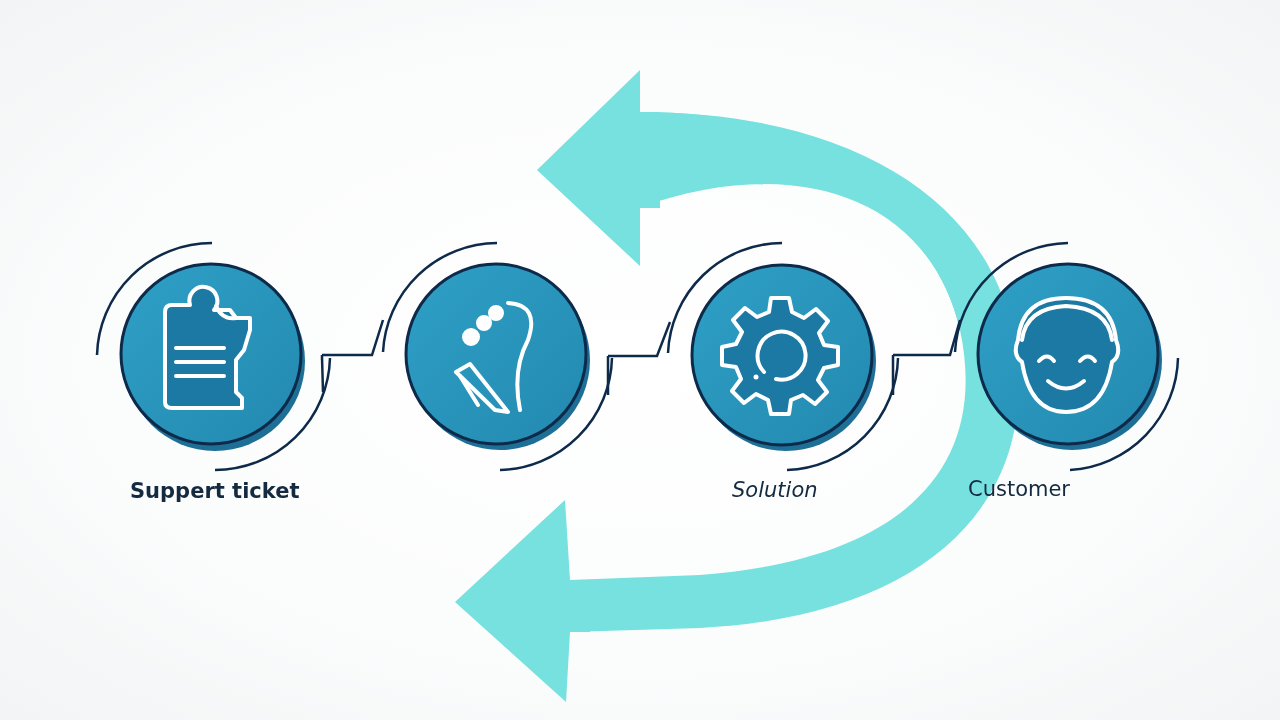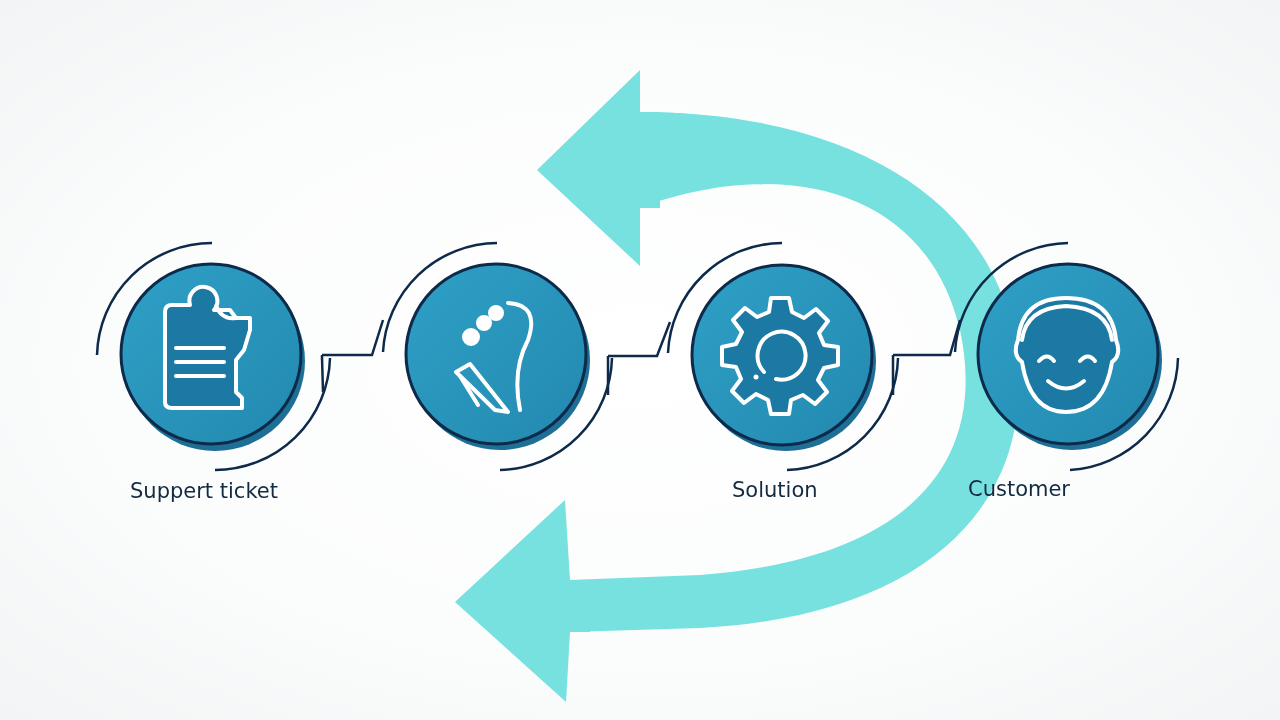--- a/index.html
+++ b/index.html
@@ -101,16 +101,16 @@
     <g fill="none" stroke="#ffffff" stroke-width="4" stroke-linecap="round" stroke-linejoin="round">
       <path d="M 1018 340 Q 1012 355 1022 362 Q 1030 412 1066 412 Q 1104 412 1112 362 Q 1122 355 1116 340 Q 1112 298 1066 298 Q 1022 298 1018 340 Z" fill="#1c79a3"></path>
       <path d="M 1022 340 Q 1026 308 1066 306 Q 1108 308 1112 340"></path>
       <path d="M 1039 361 Q 1047 352 1054 361"></path>
       <path d="M 1080 361 Q 1088 352 1095 361"></path>
       <path d="M 1048 381 Q 1066 396 1084 381"></path>
     </g>
   </g>
 </svg>
 
-<div class="label" style="left:130px; top:479px;">Suppert ticket</div>
+<div class="label" style="left:130px; top:479px;font-weight:bold;">Suppert ticket</div>
 <div class="label" style="left:460px; top:479px;"></div>
-<div class="label" style="left:732px; top:478px;">Solution</div>
+<div class="label" style="left:732px; top:478px;font-style:italic;">Solution</div>
 <div class="label" style="left:968px; top:477px;">Customer</div>
 
 </body></html>

